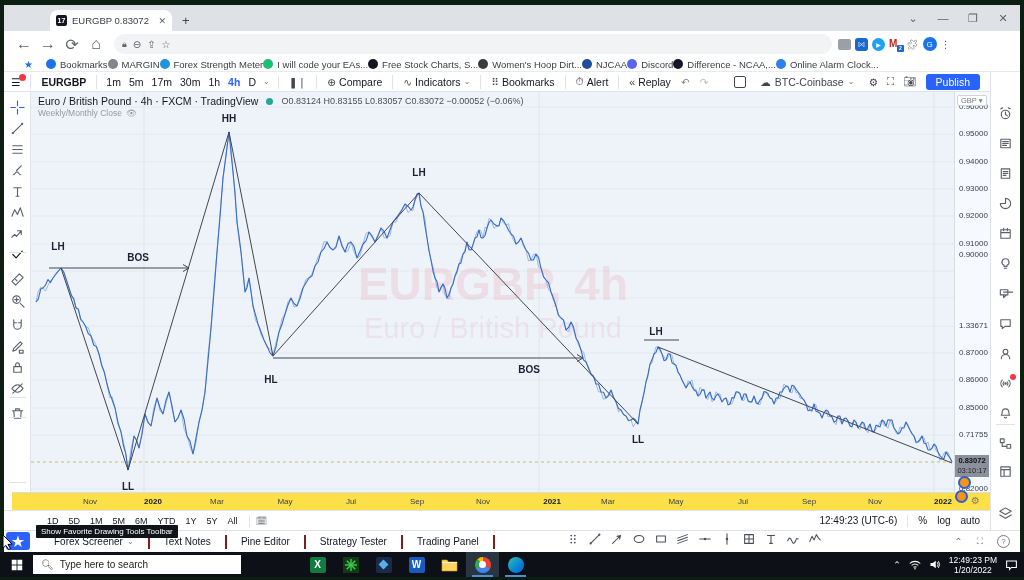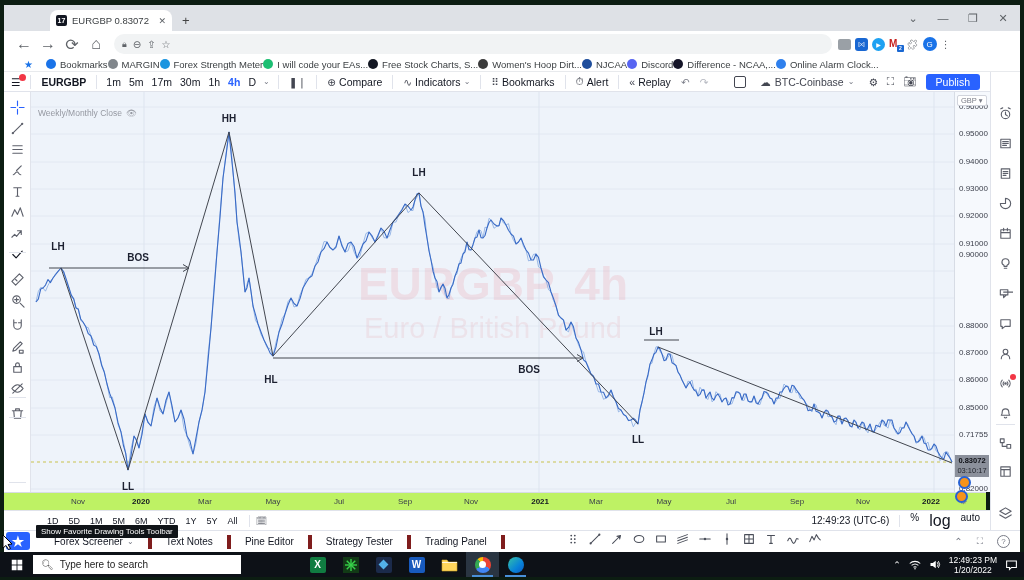--- a/index.html
+++ b/index.html
@@ -30,34 +30,34 @@
   .tf.active { color:#2962ff; font-weight:bold; }
   .tvbtn { display:flex; align-items:center; gap:3px; padding:0 5px; color:#131722; }
   .publish { background:#2962ff; color:#fff; border-radius:3px; padding:2px 10px; font-size:10.5px; }
 
   
   .lefttb { left:4px; top:92px; width:27px; height:438px; background:#fff; border-right:1px solid #e0e3eb; }
   .chart { left:31px; top:92px; width:923px; height:400px; background:#eef3fa; }
   .paxis { left:954px; top:92px; width:36px; height:400px; background:#f6f9fd; border-left:1px solid #d7dce5; }
   .rsb { left:990px; top:72px; width:30px; height:458px; background:#fff; border-left:1px solid #e0e3eb; }
   .ptick { position:absolute; left:4px; font-size:8px; color:#3a3e4a; }
-  .taxis { left:0; top:492px; width:986px; height:18px; background:#bef264; border-top:1px solid #d7dce5; }
+  .taxis { left:12px; top:492px; width:986px; height:18px; background:#fde047; border-top:1px solid #d7dce5; }
   .ttick { position:absolute; top:4px; font-size:8px; color:#3a3e4a; }
   .ttick.year { font-weight:bold; color:#131722; }
   .legend { left:38px; top:95px; font-size:10.5px; color:#131722; display:flex; gap:8px; align-items:center; z-index:5; }
   .legend2 { left:38px; top:108px; font-size:8.5px; color:#9598a1; display:flex; gap:4px; align-items:center; z-index:5; }
   .gbppill { left:957px; top:95px; border:1px solid #d1d4dc; border-radius:2px; font-size:7.5px; color:#787b86; padding:0 3px; background:#fff; z-index:5; }
   .pricetag { left:955px; top:455px; width:34px; background:#8b909b; color:#0f1117; font-size:7.5px; text-align:center; line-height:10px; padding:1px 0; z-index:6; }
   .coin { position:absolute; width:13px; height:13px; border-radius:50%; background:#f7931a; border:2.5px solid #2862d4; z-index:6; }
 
   
   .botbar { left:4px; top:510px; width:986px; height:20px; background:#fff; border-top:1px solid #e0e3eb; display:flex; align-items:center; font-size:9px; color:#131722; }
   .range { padding:0 5px; }
   .tabsrow { left:4px; top:530px; width:1016px; height:22px; background:#fff; border-top:1px solid #e0e3eb; display:flex; align-items:center; font-size:10px; color:#131722; }
-  .btab { padding:0 14px; border-right:4px solid #7f1d1d; height:14px; display:flex; align-items:center; gap:4px;justify-content:center; }
+  .btab { padding:0 14px; border-right:2px solid #7f1d1d; height:14px; display:flex; align-items:center; gap:4px;justify-content:center; }
   .favstar { position:absolute; left:6px; top:532px; width:24px; height:18px; background:#2962ff; border-radius:3px; display:flex; align-items:center; justify-content:center; color:#fff; z-index:8; }
   .tooltip { position:absolute; left:36px; top:525px; background:#101418; color:#fff; font-size:8px; padding:2px 5px; z-index:9; white-space:nowrap; border-radius:1px; }
   .favtools { position:absolute; left:566px; top:532px; display:flex; align-items:center; gap:7px; color:#4a4e59; z-index:8; }
 
   
   .taskbar { left:0; top:552px; width:1024px; height:25px; background:#0d1117; display:flex; align-items:center; }
   .tsearch { width:208px; height:19px; background:#fff; display:flex; align-items:center; gap:6px; padding:0 8px; font-size:10px; color:#111; }
   .tbicon { width:33px; height:25px; display:flex; align-items:center; justify-content:center; position:relative; }
   .tbicon.open::after { content:""; position:absolute; bottom:0; left:6px; right:6px; height:2px; background:#4a90d9; }
   .tbicon.activeapp { background:#2a3542; }
@@ -342,36 +342,41 @@
         <text x="107" y="169" text-anchor="middle" font-size="10" font-weight="bold" fill="#1c2030">BOS</text>
         <text x="388" y="84" text-anchor="middle" font-size="10" font-weight="bold" fill="#1c2030">LH</text>
         <text x="240" y="291" text-anchor="middle" font-size="10" font-weight="bold" fill="#1c2030">HL</text>
         <text x="498" y="281" text-anchor="middle" font-size="10" font-weight="bold" fill="#1c2030">BOS</text>
         <text x="625" y="243" text-anchor="middle" font-size="10" font-weight="bold" fill="#1c2030">LH</text>
         <text x="607" y="351" text-anchor="middle" font-size="10" font-weight="bold" fill="#1c2030">LL</text>
         <text x="97" y="398" text-anchor="middle" font-size="10" font-weight="bold" fill="#1c2030">LL</text>
       </svg>
     </div>
 
+  <div class="abs legend">
+    <span>Euro / British Pound · 4h · FXCM · TradingView</span>
+    <span style="width:7px;height:7px;border-radius:50%;background:#26a69a;display:inline-block;"></span>
+    <span style="font-size:9px;color:#4a4e59;">O0.83124  H0.83155  L0.83057  C0.83072  −0.00052 (−0.06%)</span>
+  </div>
   <div class="abs legend2">
     <span>Weekly/Monthly Close</span>
     <span>👁︎</span>
   </div>
 
   <div class="abs paxis">
       <div id="ptick-list" style="position:relative;width:100%;height:100%;">
         <span class="ptick" style="top:10px;">0.96000</span>
         <span class="ptick" style="top:37px;">0.95000</span>
         <span class="ptick" style="top:65px;">0.94000</span>
         <span class="ptick" style="top:92px;">0.93000</span>
         <span class="ptick" style="top:119px;">0.92000</span>
         <span class="ptick" style="top:147px;">0.91000</span>
         <span class="ptick" style="top:158px;">0.90000</span>
         <span class="ptick" style="top:201px;padding-left:48px;">0.89000</span>
-        <span class="ptick" style="top:229px;">0.88000</span>
+        <span class="ptick" style="top:229px;">1.33671</span>
         <span class="ptick" style="top:256px;">0.87000</span>
         <span class="ptick" style="top:283px;">0.86000</span>
         <span class="ptick" style="top:311px;">0.85000</span>
         <span class="ptick" style="top:338px;">0.71755</span>
         <span class="ptick" style="top:392px;">0.82000</span>
       </div>
     </div>
   <div class="abs gbppill">GBP ▾</div>
   <div class="abs pricetag">
     <div style="font-weight:bold;">0.83072</div>
@@ -491,21 +496,21 @@
         <span class="range">5Y</span>
         <span class="range">All</span>
       </span>
     <span style="width:1px;height:12px;background:#e0e3eb;margin:0 6px;"></span>
     <span style="color:#4a4e59;">🗓︎</span>
     <span style="margin-left:auto;display:flex;align-items:center;">
       <span style="font-size:10px;">12:49:23 (UTC-6)</span>
       <span style="width:1px;height:12px;background:#e0e3eb;margin:0 10px;"></span>
       <span id="scale-list" style="display:flex;gap:10px;padding-right:10px;">
           <span style="font-size:10px;color:#131722;">%</span>
-          <span style="font-size:16px;color:#131722;">log</span>
+          <span style="font-size:10px;color:#131722;">log</span>
           <span style="font-size:10px;color:#131722;">auto</span>
         </span>
     </span>
   </div>
 
   <div class="abs tabsrow">
     <div style="width:36px"></div>
     <span id="btab-list" style="display:flex;align-items:center;">
         <span class="btab">Forex Screener <i style="font-style:normal;color:#787b86;font-size:8px;">⌄</i></span>
         <span class="btab">Text Notes</span>

